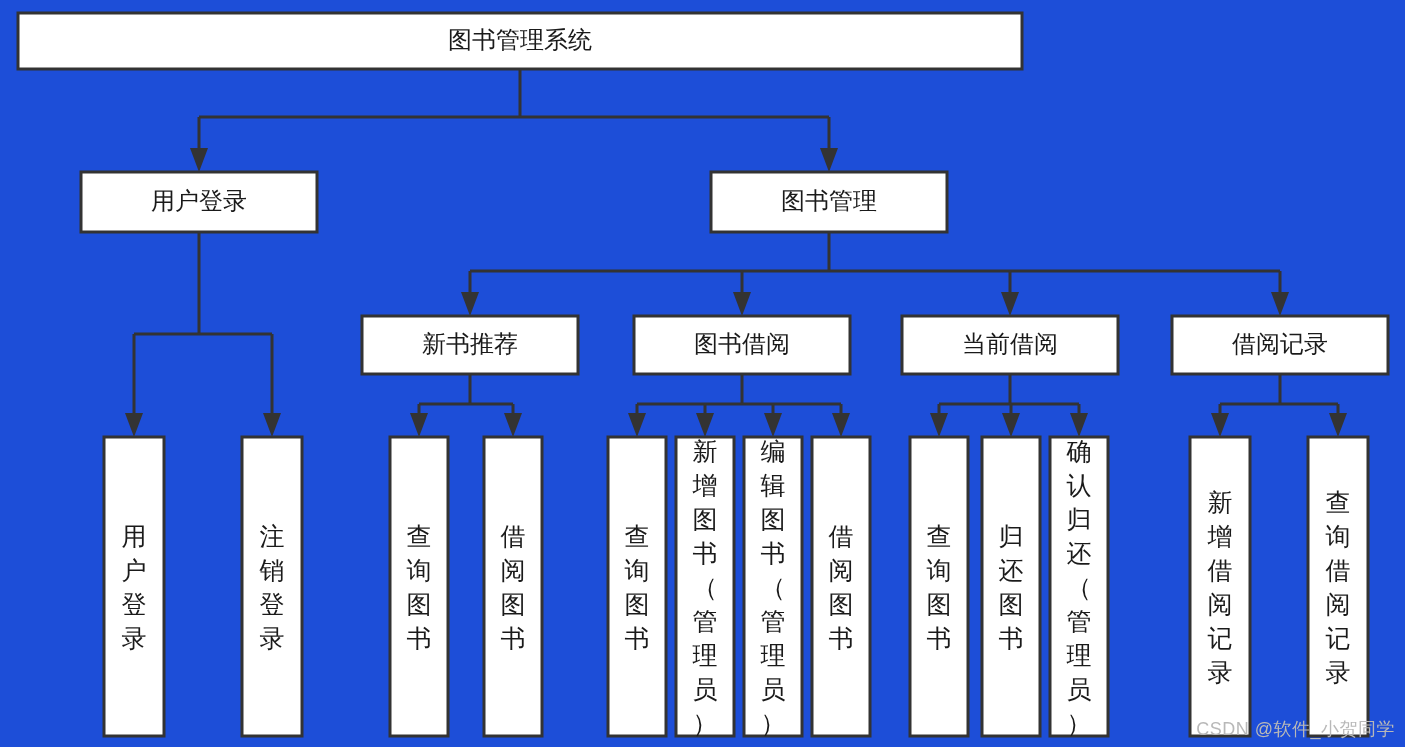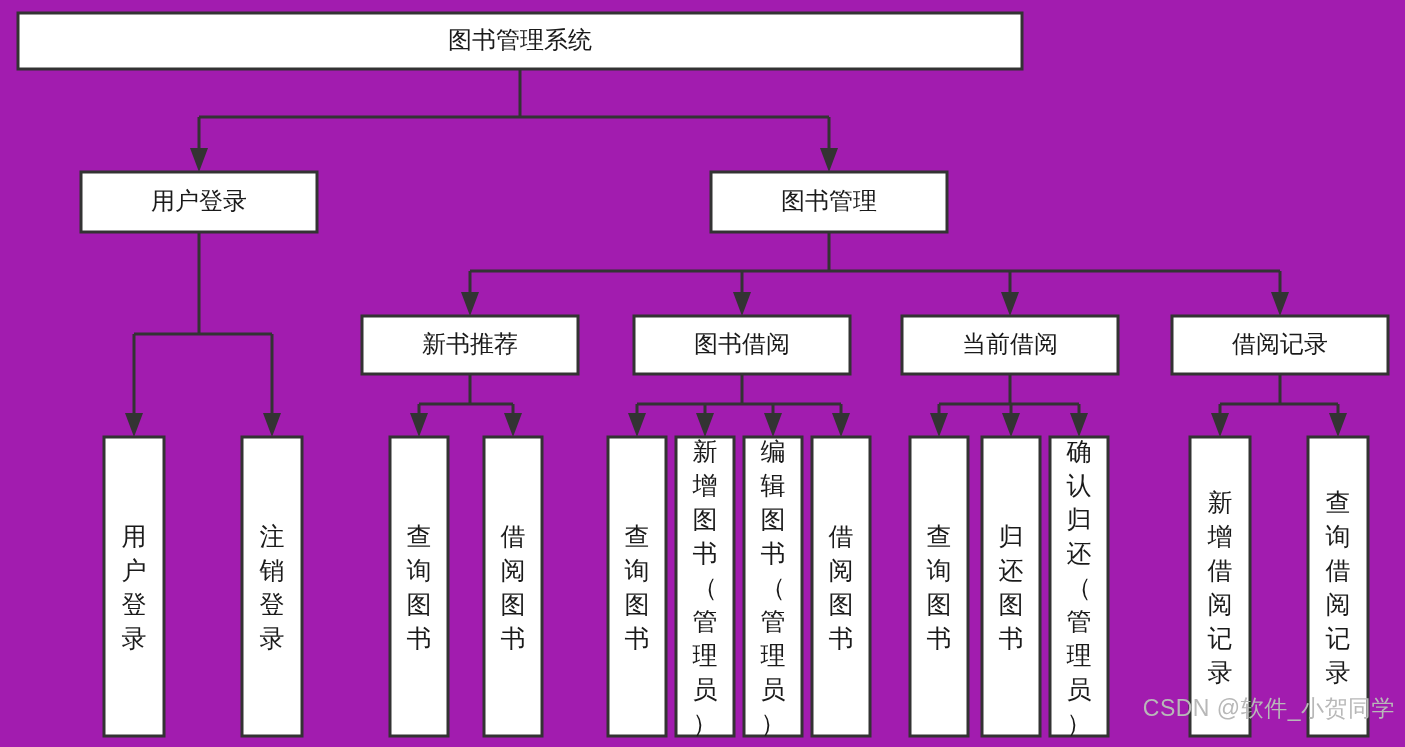--- a/index.html
+++ b/index.html
@@ -11,21 +11,21 @@
   body {
     width: 1405px;
     height: 747px;
     overflow: hidden;
     font-family: "Liberation Sans", "DejaVu Sans", sans-serif;
   }
   #diagram-root {
     position: relative;
     width: 1405px;
     height: 747px;
-    background: #a21caf;
+    background: #1d4ed8;
   }
   svg.diagram-canvas {
     display: block;
     width: 1405px;
     height: 747px;
   }
   .node-rect {
     fill: #ffffff;
     stroke: #333333;
     stroke-width: 3;
@@ -49,23 +49,23 @@
   }
   .node-label-v {
     font-family: "Liberation Sans", "DejaVu Sans", sans-serif;
     font-size: 25px;
     fill: #1a1a1a;
     text-anchor: middle;
   }
   .watermark-text {
     position: absolute;
     right: 10px;
-    bottom: 23px;
-    font-family: "Liberation Sans", "DejaVu Sans", sans-serif;
-    font-size: 23px;
+    bottom: 6px;
+    font-family: "Liberation Sans", "DejaVu Sans", sans-serif;
+    font-size: 18px;
     color: #b8b8b8;
     white-space: nowrap;
     letter-spacing: 0.5px;
     user-select: none;
   }
 </style>
 </head>
 <body>
 
 <div id="diagram-root">

